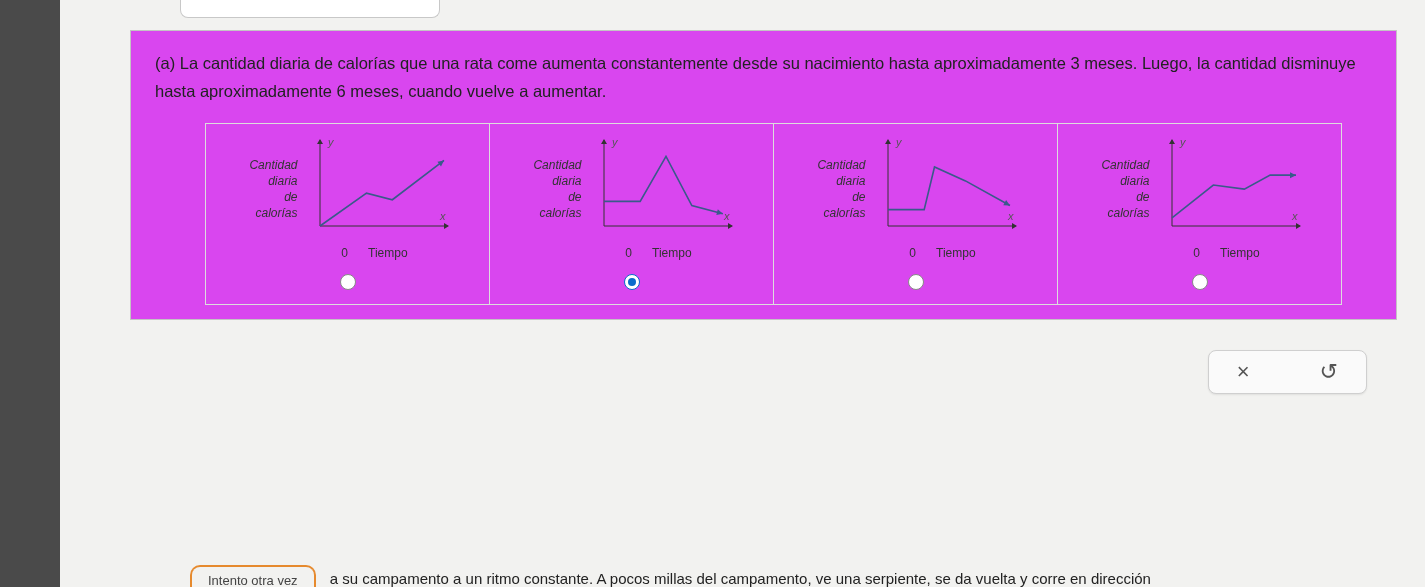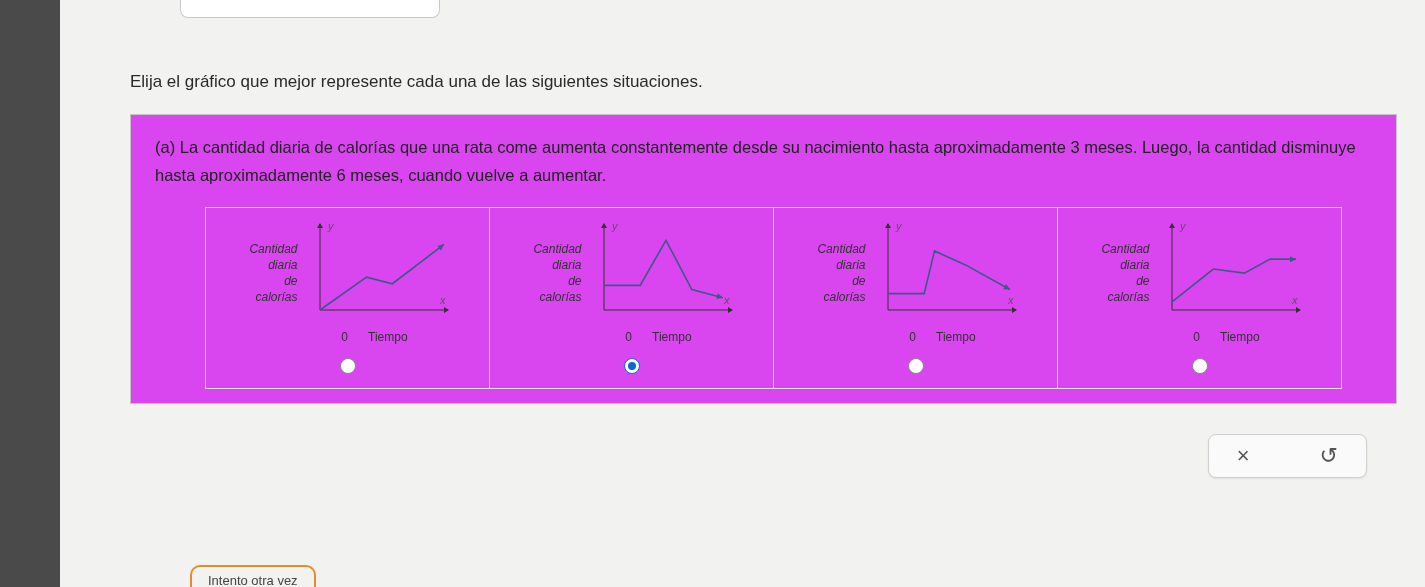--- a/index.html
+++ b/index.html
@@ -155,21 +155,20 @@
 </style>
 </head>
 <body>
 
 <div class="dark-strip"></div>
 
 <div class="page">
 
   <div class="top-fragment"></div>
 
-  <div class="instruction">Elija el gráfico que mejor represente cada una de las siguientes situaciones.</div>
 
   <div class="question-box">
     <div class="q-text">
       <span>(a)</span>
       <span>La cantidad diaria de calorías que una rata come aumenta constantemente desde su nacimiento hasta aproximadamente 3 meses. Luego, la cantidad disminuye hasta aproximadamente 6 meses, cuando vuelve a aumentar.</span>
     </div>
 
     <div class="charts-row">
 
     <div class="chart-cell">
@@ -281,15 +280,16 @@
 
   <div class="action-bar">
     <div class="action-box">
       <span class="act-btn">×</span>
       <span class="act-btn">↺</span>
     </div>
   </div>
 
   <div class="bottom-fragment">
     <div class="orange-box">Intento otra vez</div>
+    <div class="trailing-text">a su campamento a un ritmo constante. A pocos millas del campamento, ve una serpiente, se da vuelta y corre en dirección</div>
   </div>
 
 </div>
 
 </body></html>

